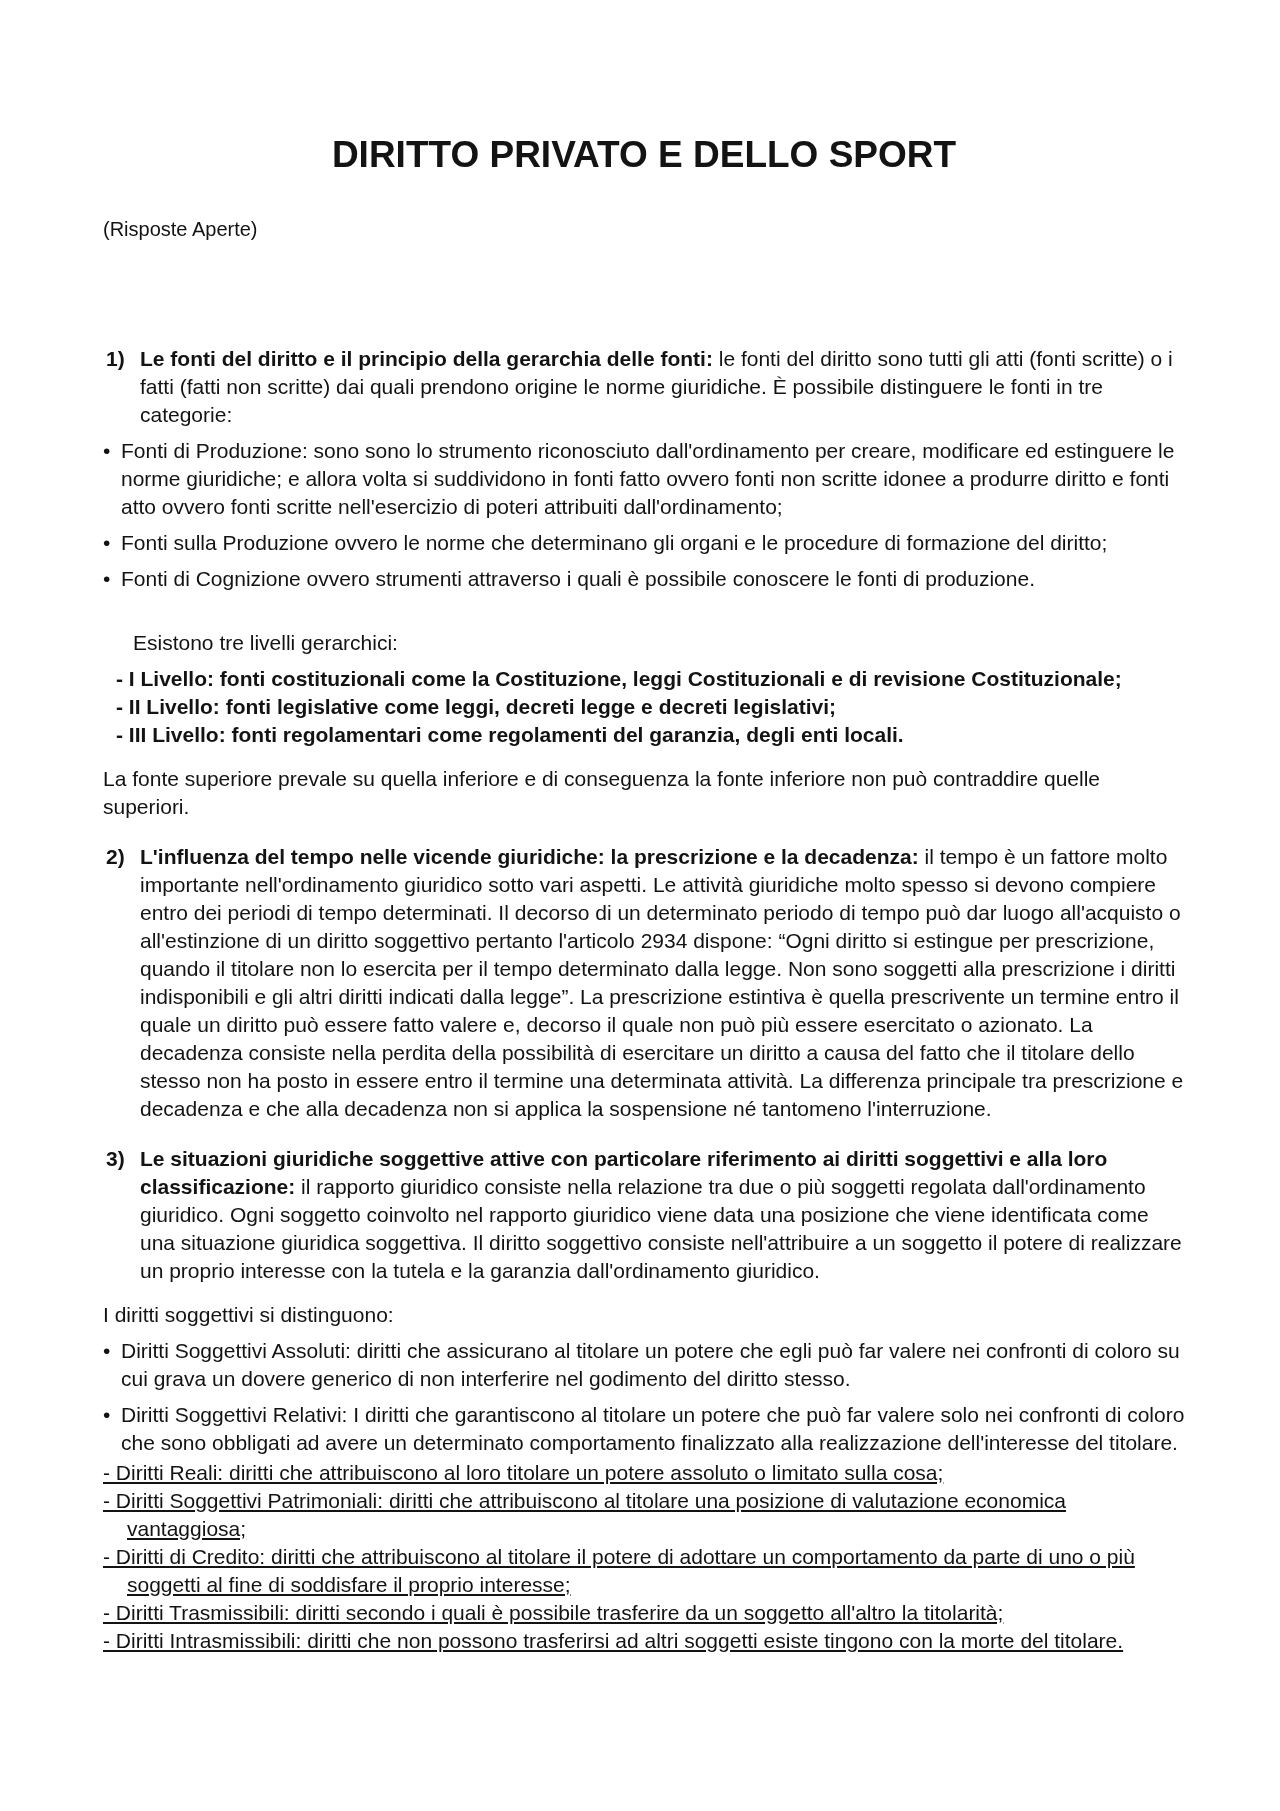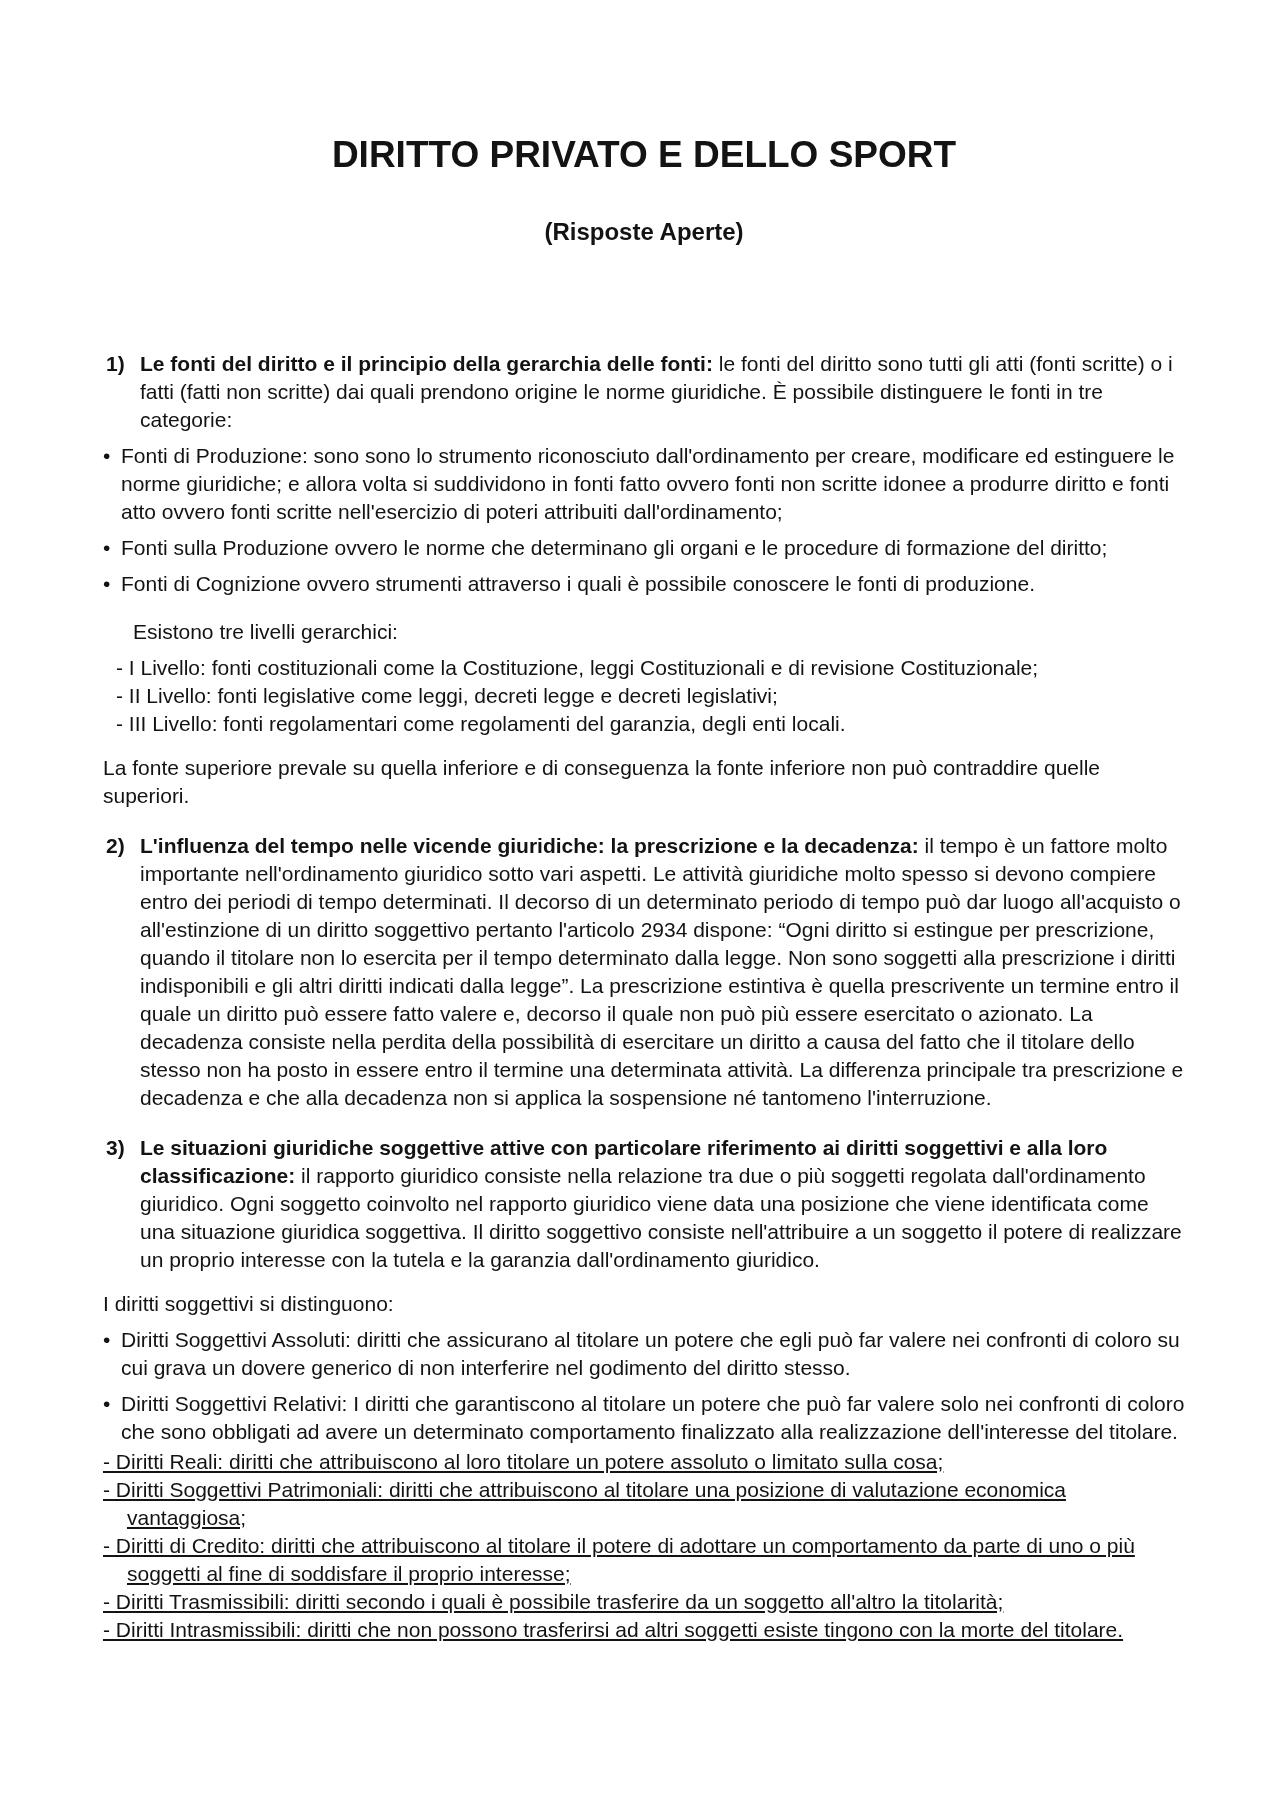--- a/index.html
+++ b/index.html
@@ -24,23 +24,22 @@
     margin: 14px;
     padding-top: 120px;
     text-align: center;
     font-size: 37px;
     font-weight: 700;
     letter-spacing: 0px;
   }
   .doc-subtitle {
     margin: 0;
     padding-top: 28px;
-    text-align: center;
-    font-size: 24px;
-    font-weight: 700;
+    font-size: 20px;
+    font-weight: 400;
   }
   .content {
     margin-top: 104px;
     font-size: 21px;
     line-height: 28px;
   }
   
   .numbered {
     display: flex;
     margin-top: 22px;
@@ -64,30 +63,31 @@
   .bullets li {
     display: flex;
     margin-top: 8px;
   }
   .bullets .bmark {
     flex: none;
     width: 18px;
   }
   .bullets .btext { flex: 1; }
   .sub-heading {
-    margin: 20px 0 0 0;
+    margin: 36px 0 0 0;
     padding-left: 30px;
   }
   .levels {
     margin-top: 8px;
     padding-left: 13px;
   }
   .levels .level-line {
     padding-left: 11px;
     text-indent: -11px;
+    font-weight: bold;
   }
   .plain {
     margin: 16px 0 0 0;
   }
   .dash-list {
     margin-top: 2px;
     text-decoration: underline;
   }
   .dash-list .dash-line {
     padding-left: 24px;

